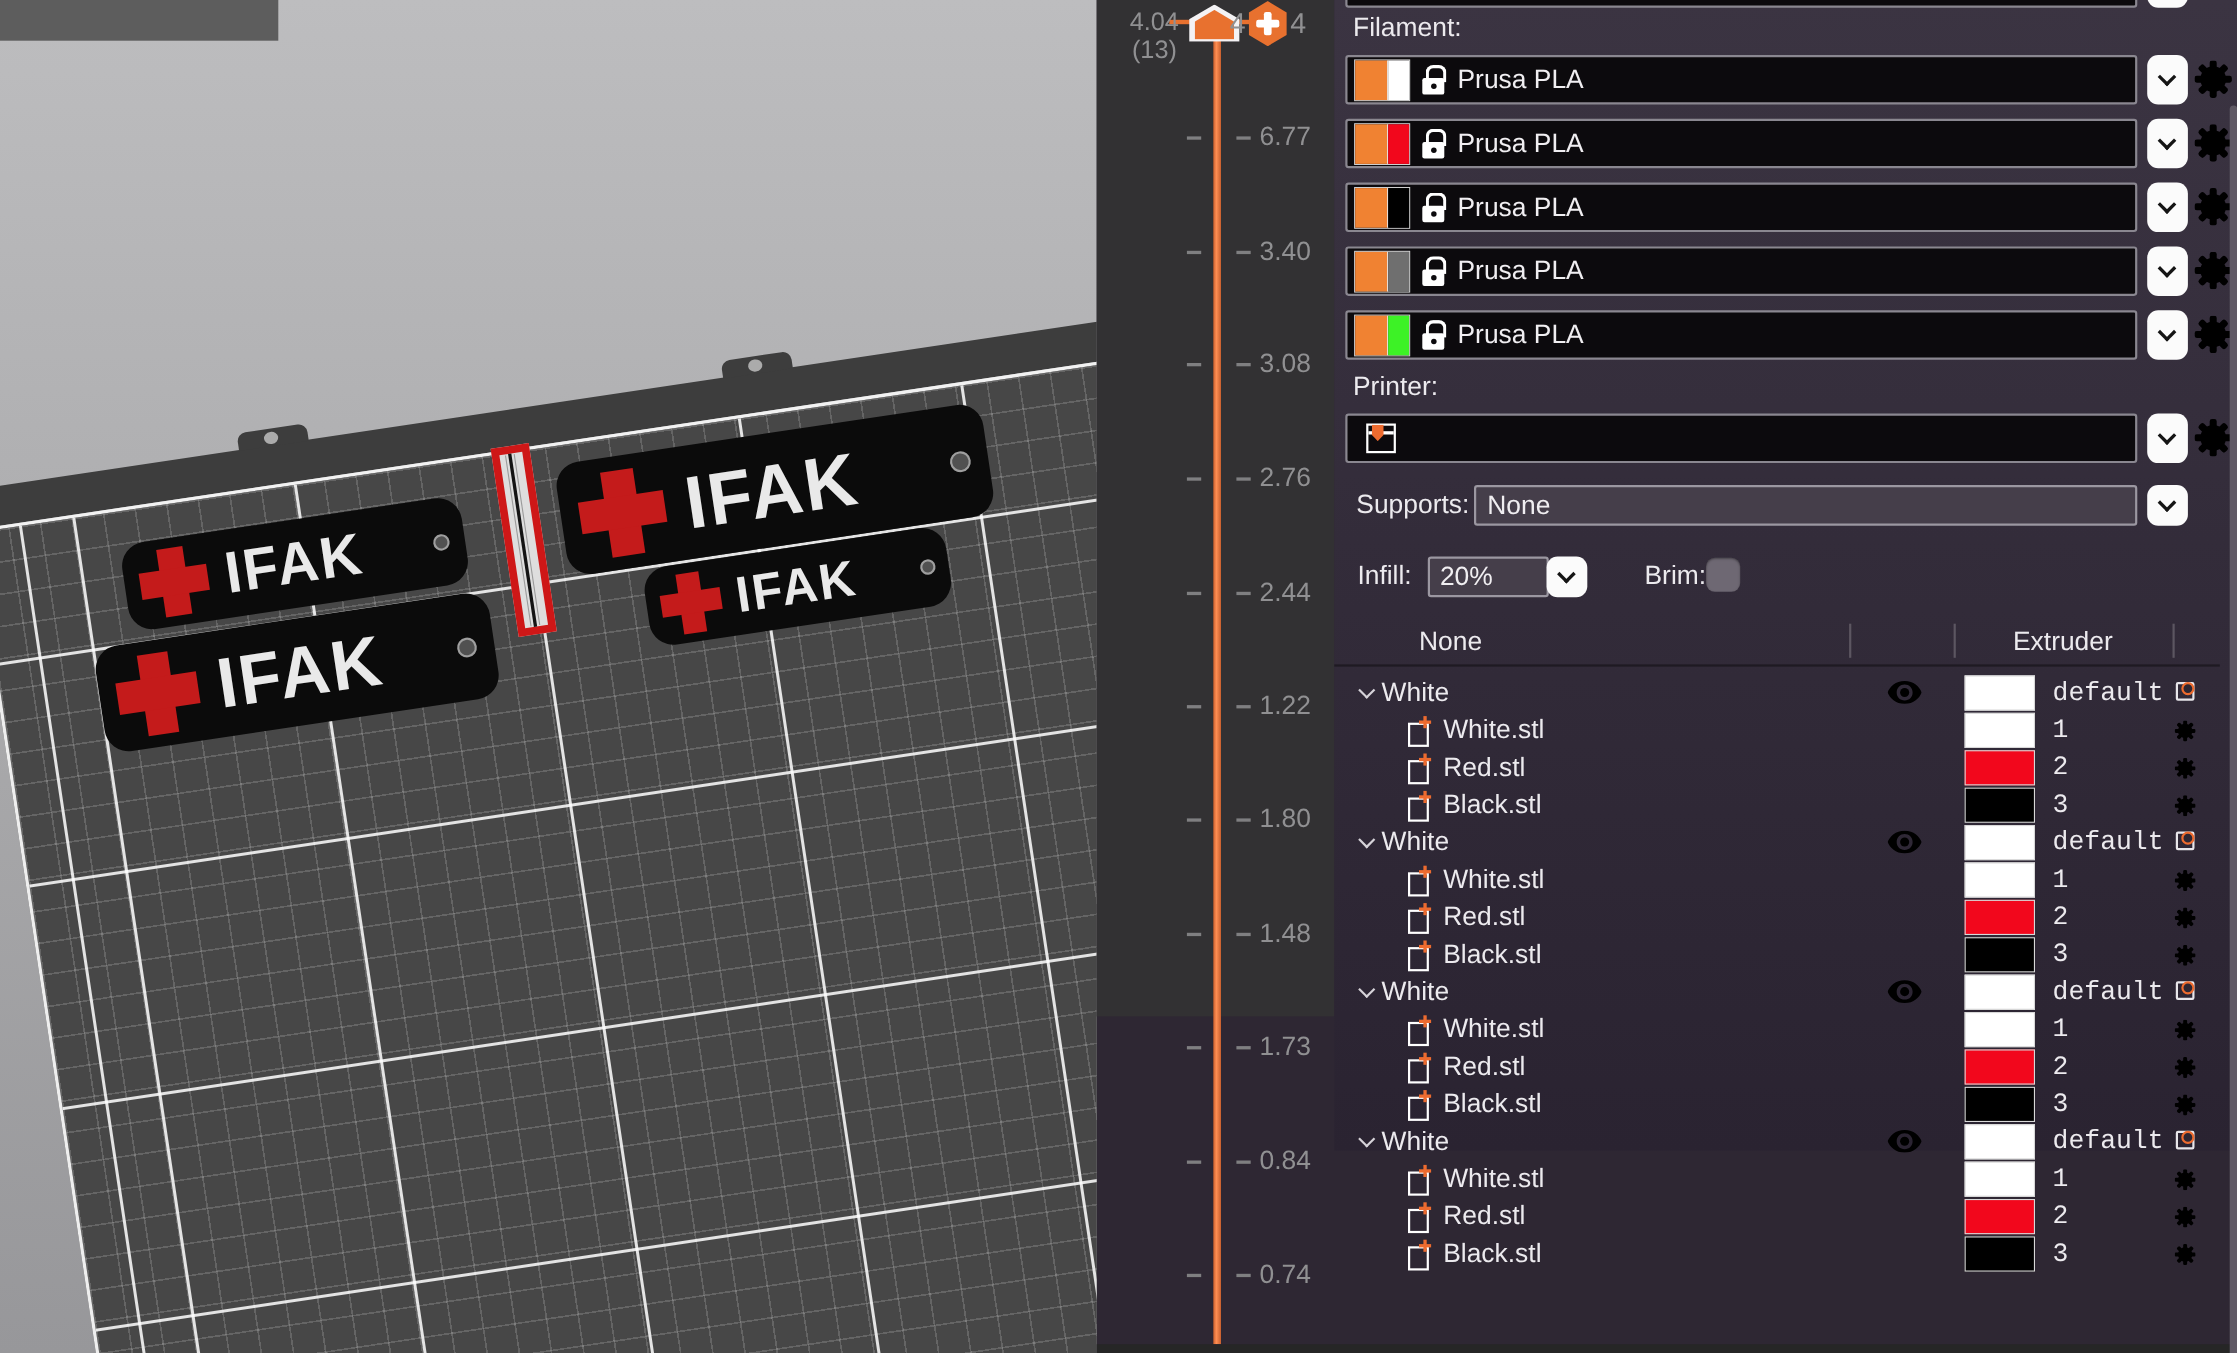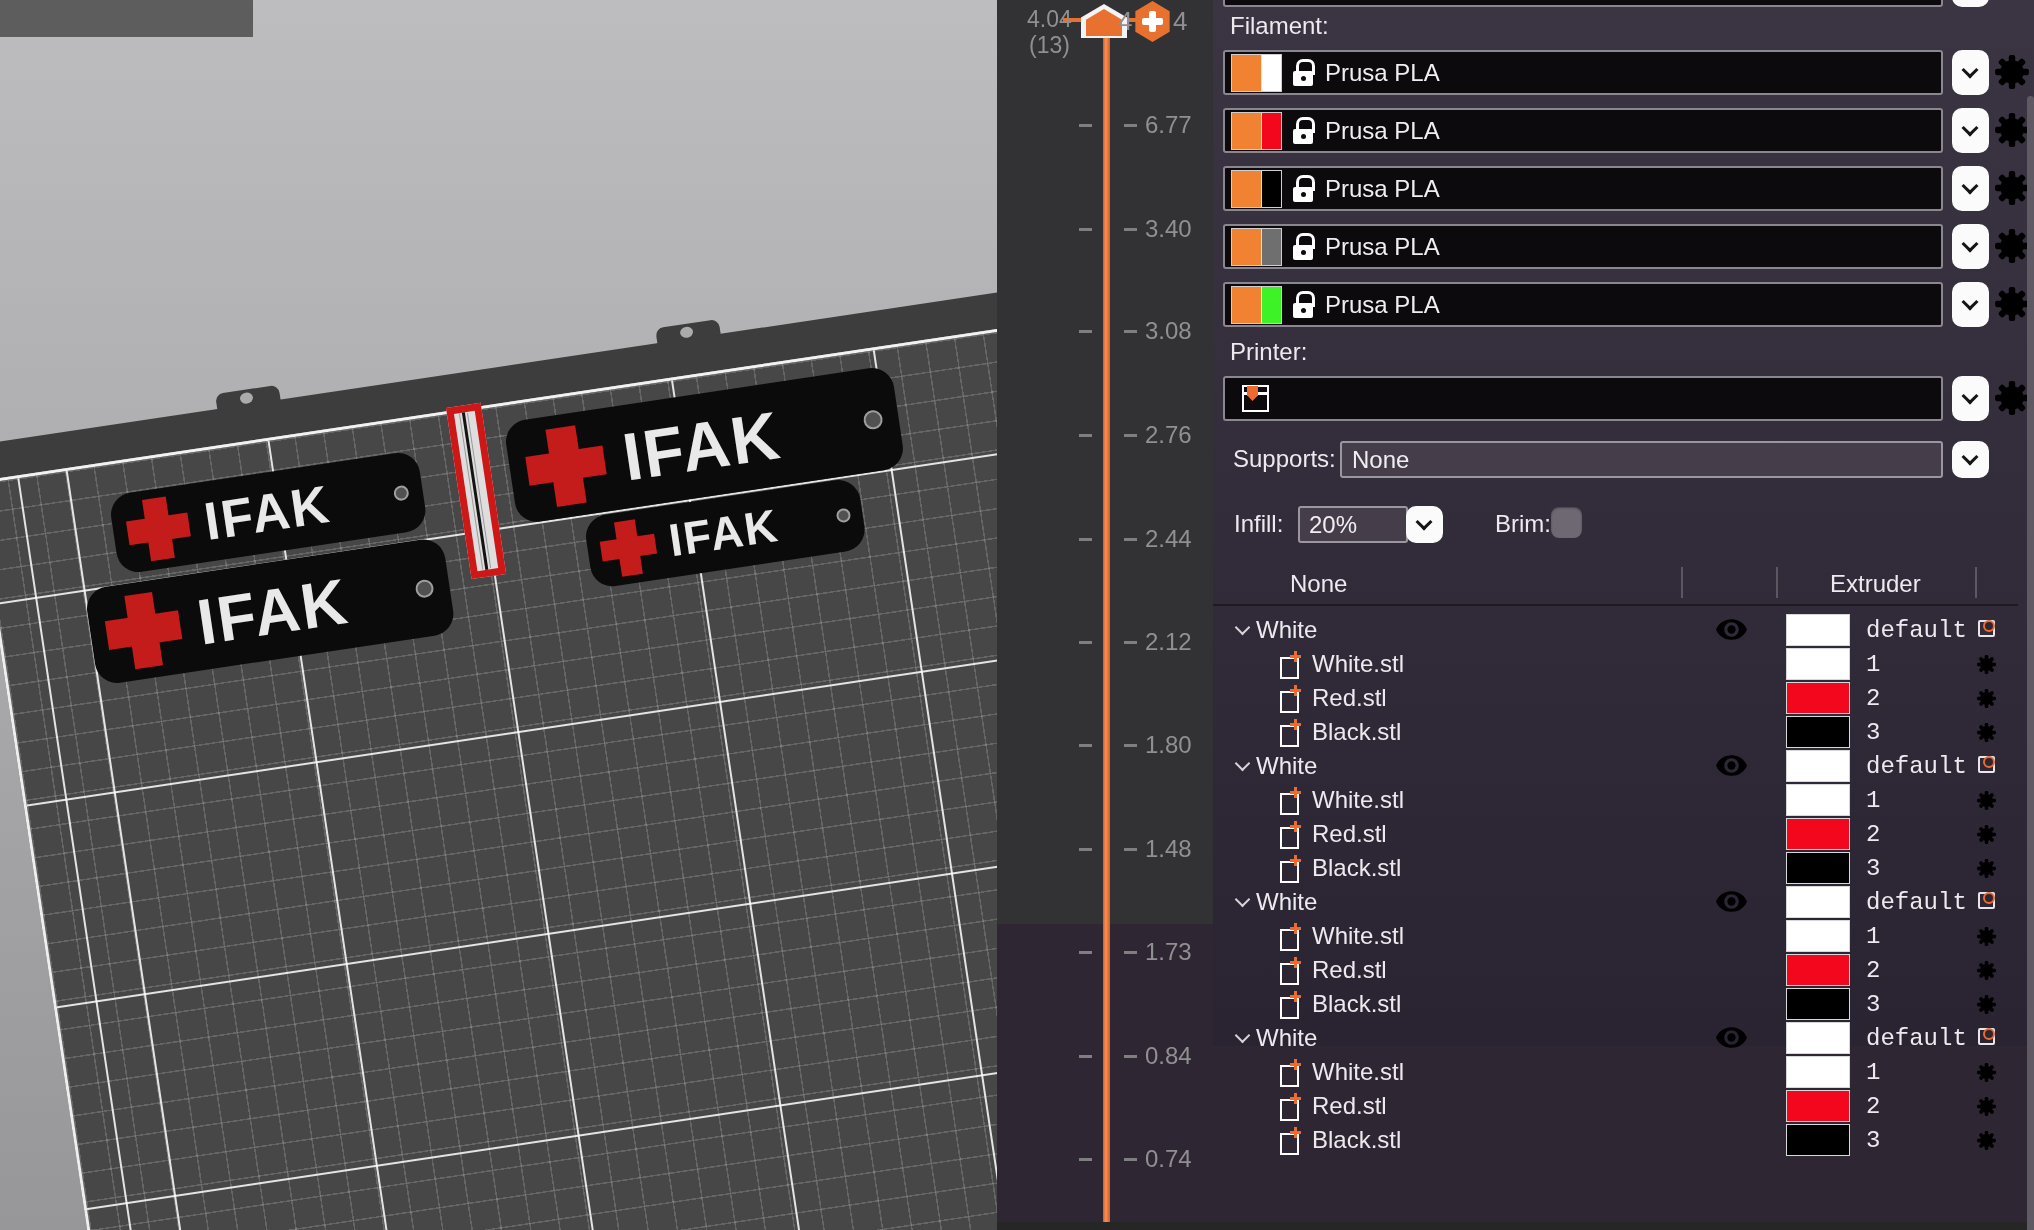--- a/index.html
+++ b/index.html
@@ -260,21 +260,21 @@
 
         <div class="tick" style="--y: 540;">
           <div class="dash l"></div>
           <div class="dash r"></div>
           <div class="lbl">2.44</div>
         </div>
 
         <div class="tick" style="--y: 643;">
           <div class="dash l"></div>
           <div class="dash r"></div>
-          <div class="lbl">2.12</div>
+          <div class="lbl">1.22</div>
         </div>
 
         <div class="tick" style="--y: 746;">
           <div class="dash l"></div>
           <div class="dash r"></div>
           <div class="lbl">1.80</div>
         </div>
 
         <div class="tick" style="--y: 850;">
           <div class="dash l"></div>

